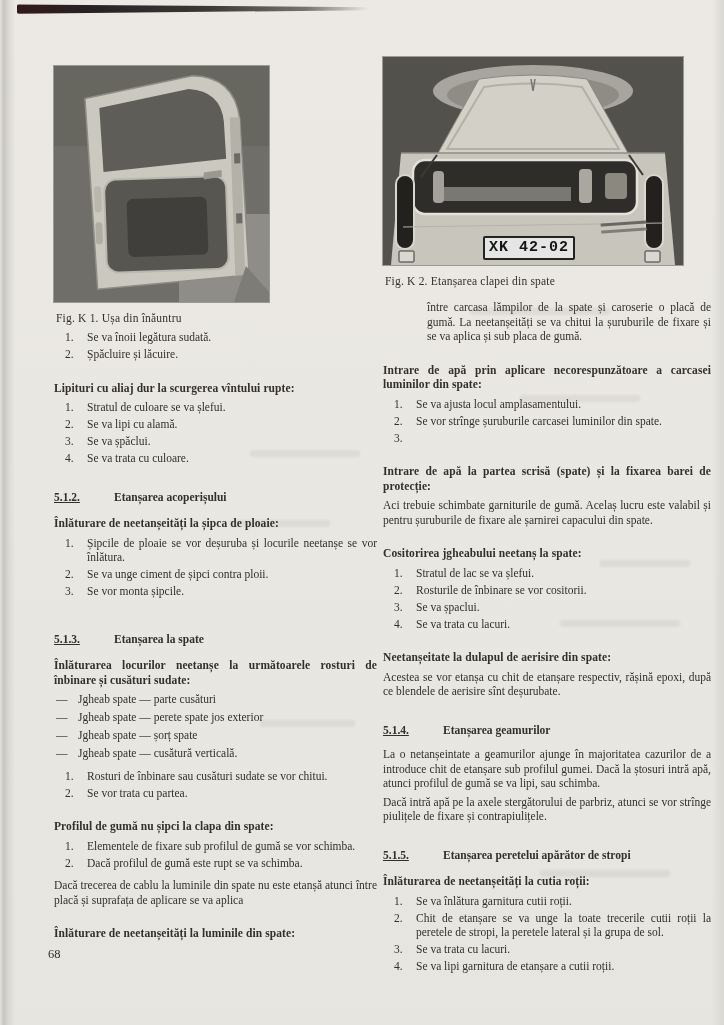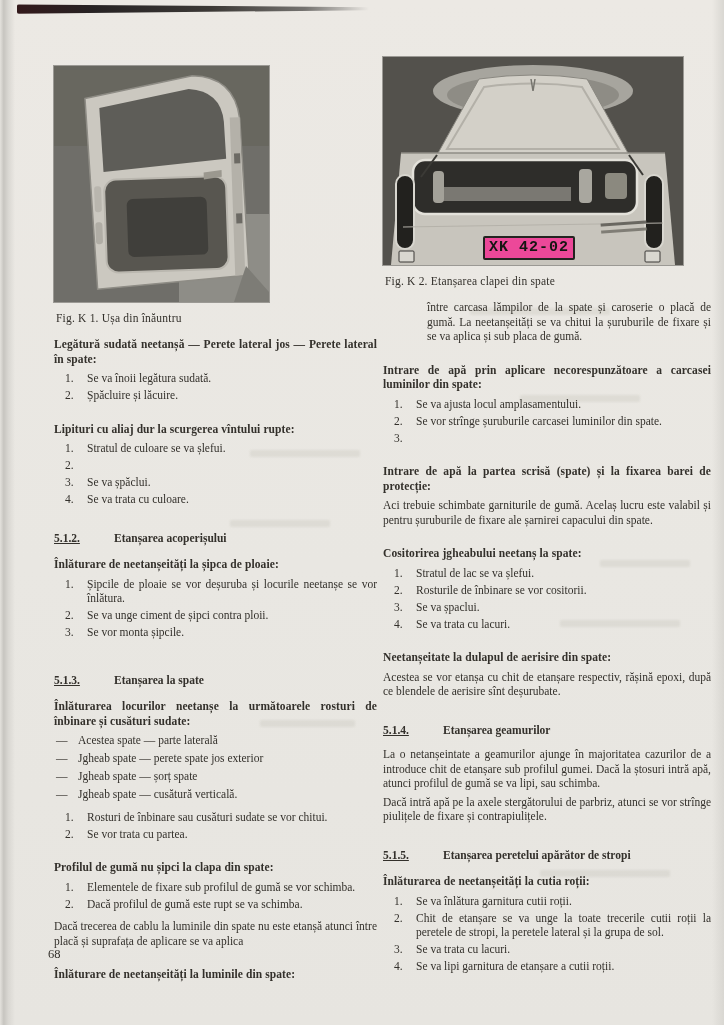--- a/index.html
+++ b/index.html
@@ -54,21 +54,21 @@
   .li-num{flex:none;width:22px;margin-left:11px;}
   .li-dash{flex:none;width:22px;margin-left:2px;}
   .li-txt{flex:1;text-align:justify;}
   .dash .li{margin:3.5px 0;}
 
   .first-para{margin-top:12px;margin-left:44px;}
 
   
   .plate{
     position:absolute;left:100px;top:179px;width:92px;height:24px;
-    background:#ec4899;border:2px solid #232320;border-radius:2px;
+    background:#e5e5e5;border:2px solid #232320;border-radius:2px;
     display:flex;align-items:center;justify-content:center;
     font-family:"Liberation Mono", monospace;font-weight:bold;
     font-size:15px;letter-spacing:1px;color:#161613;box-sizing:border-box;
   }
   .badge{
     position:absolute;left:218px;top:165px;width:46px;height:14px;
     background:
       linear-gradient(180deg,rgba(90,88,82,.85) 0 3px,transparent 3px 7px,rgba(110,108,100,.8) 7px 10px,transparent 10px);
     filter:blur(.6px);transform:rotate(-4deg);
   }
@@ -108,39 +108,39 @@
           <rect x="178" y="54" width="10" height="158" fill="#b4b1a9"></rect>
           <rect x="181" y="90" width="6" height="10" fill="#6c6a64"></rect>
           <rect x="181" y="150" width="6" height="10" fill="#6c6a64"></rect>
           <path d="M150,108 L168,106 L168,113 L150,115 Z" fill="#9b988f"></path>
         </g>
         <path d="M192,200 L215,226 L215,236 L180,236 Z" fill="#7d7c76"></path>
       </svg>
     </div>
     <div class="caption">Fig. K 1. Ușa din înăuntru</div>
     <div>
-        <div class="blk heading">Legătură sudată neetanșă — Perete lateral jos — Perete lateral în spate:</div>
         <div class="blk list">
           <div class="li">
             <div class="li-num">1.</div>
             <div class="li-txt">Se va înoii legătura sudată.</div>
           </div>
           <div class="li">
             <div class="li-num">2.</div>
             <div class="li-txt">Șpăcluire și lăcuire.</div>
           </div>
         </div>
         <div class="blk heading gap">Lipituri cu aliaj dur la scurgerea vîntului rupte:</div>
         <div class="blk list">
           <div class="li">
             <div class="li-num">1.</div>
             <div class="li-txt">Stratul de culoare se va șlefui.</div>
           </div>
           <div class="li">
             <div class="li-num">2.</div>
+            <div class="li-txt">Se va lipi cu alamă.</div>
           </div>
           <div class="li">
             <div class="li-num">3.</div>
             <div class="li-txt">Se va șpăclui.</div>
           </div>
           <div class="li">
             <div class="li-num">4.</div>
             <div class="li-txt">Se va trata cu culoare.</div>
           </div>
         </div>
@@ -158,21 +158,21 @@
           <div class="li">
             <div class="li-num">3.</div>
             <div class="li-txt">Se vor monta șipcile.</div>
           </div>
         </div>
         <div class="blk section gap"><div class="sec-num">5.1.3.</div><div class="sec-title">Etanșarea la spate</div></div>
         <div class="blk heading">Înlăturarea locurilor neetanșe la următoarele rosturi de înbinare și cusături sudate:</div>
         <div class="blk list dash">
           <div class="li">
             <div class="li-dash">—</div>
-            <div class="li-txt">Acestea spate — parte laterală</div>
+            <div class="li-txt">Jgheab spate — parte cusături</div>
           </div>
           <div class="li">
             <div class="li-dash">—</div>
             <div class="li-txt">Jgheab spate — perete spate jos exterior</div>
           </div>
           <div class="li">
             <div class="li-dash">—</div>
             <div class="li-txt">Jgheab spate — șorț spate</div>
           </div>
           <div class="li">

